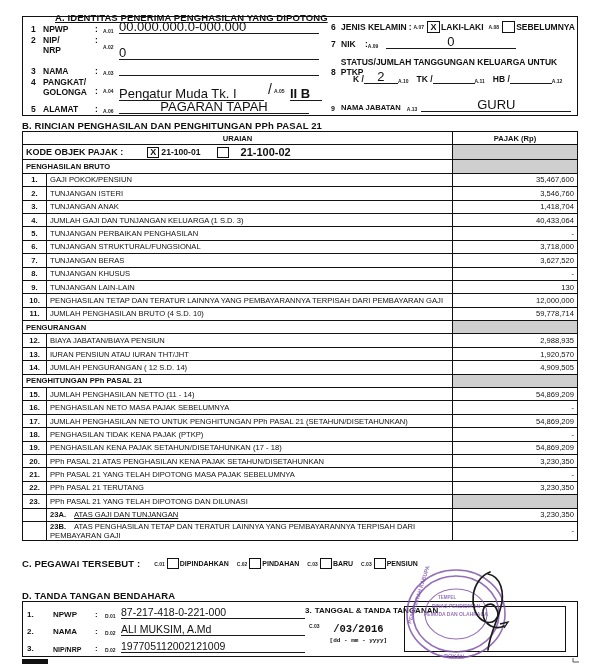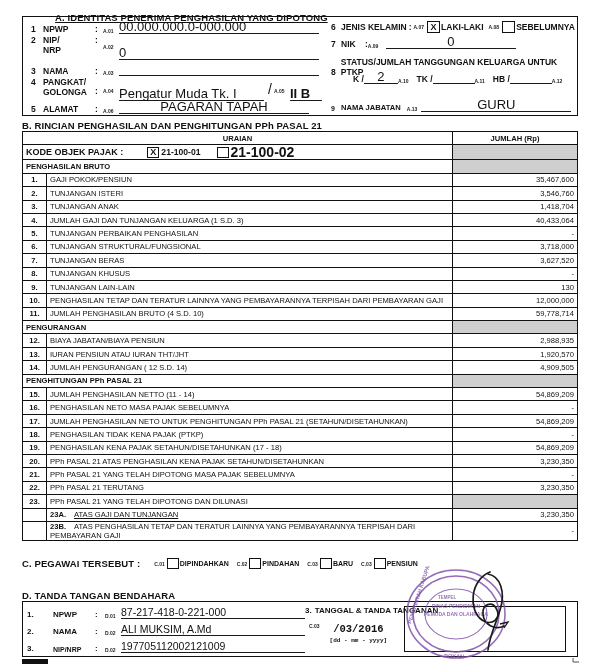--- a/index.html
+++ b/index.html
@@ -238,31 +238,31 @@
 
   <table id="tableB">
     <colgroup>
         <col style="width:24px;">
         <col>
         <col style="width:125px;">
       </colgroup>
     <tbody>
       <tr>
         <td class="hdr outer-l" colspan="2">URAIAN</td>
-        <td class="hdr outer-r">JUMLAH (Rp)</td>
+        <td class="hdr outer-r">PAJAK (Rp)</td>
       </tr>
 
       <tr>
         <td class="outer-l" colspan="2" style="height:15px;">
           <div style="display:flex;align-items:center;">
             <span style="font-size:9px;font-weight:bold;">KODE OBJEK PAJAK :</span>
             <span class="cbox sm" style="margin-left:24px;">X</span>
             <span style="font-size:8.6px;font-weight:bold;margin-left:2px;">21-100-01</span>
             <span class="cbox sm" style="margin-left:16px;"></span>
-            <span style="font-size:14px;font-weight:bold;margin-left:2px;">21-100-02</span>
+            <span style="font-size:11px;font-weight:bold;margin-left:12px;">21-100-02</span>
           </div>
         </td>
         <td class="grey outer-r"></td>
       </tr>
 
       <tr>
         <td class="grp outer-l" colspan="2">PENGHASILAN BRUTO</td>
         <td class="grey outer-r"></td>
       </tr>
       </tbody>

